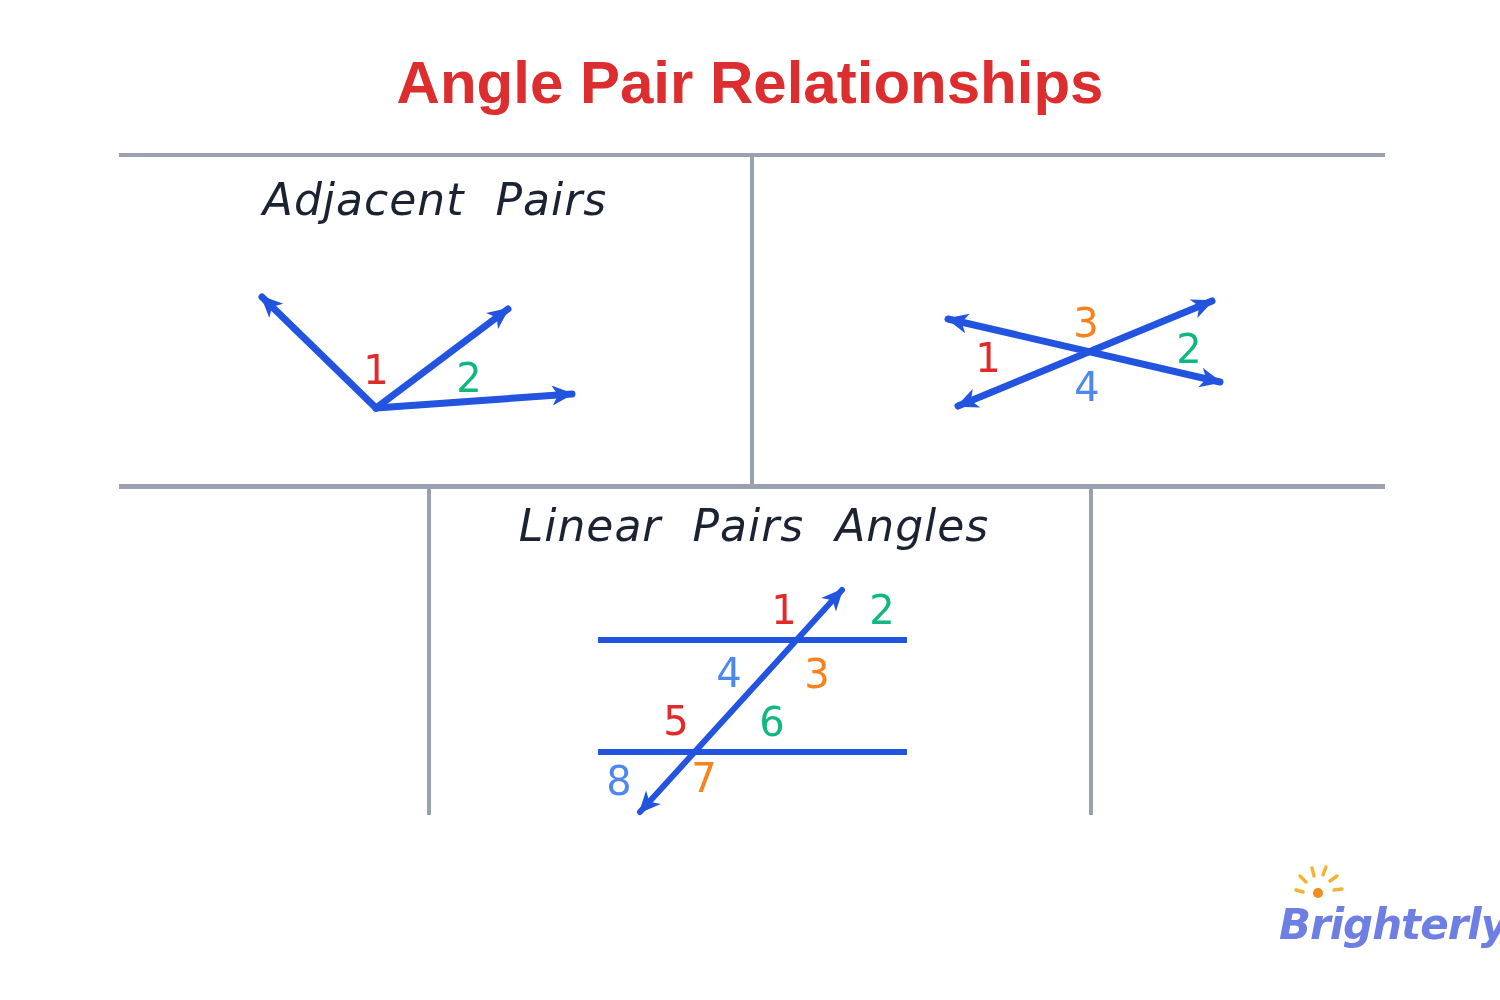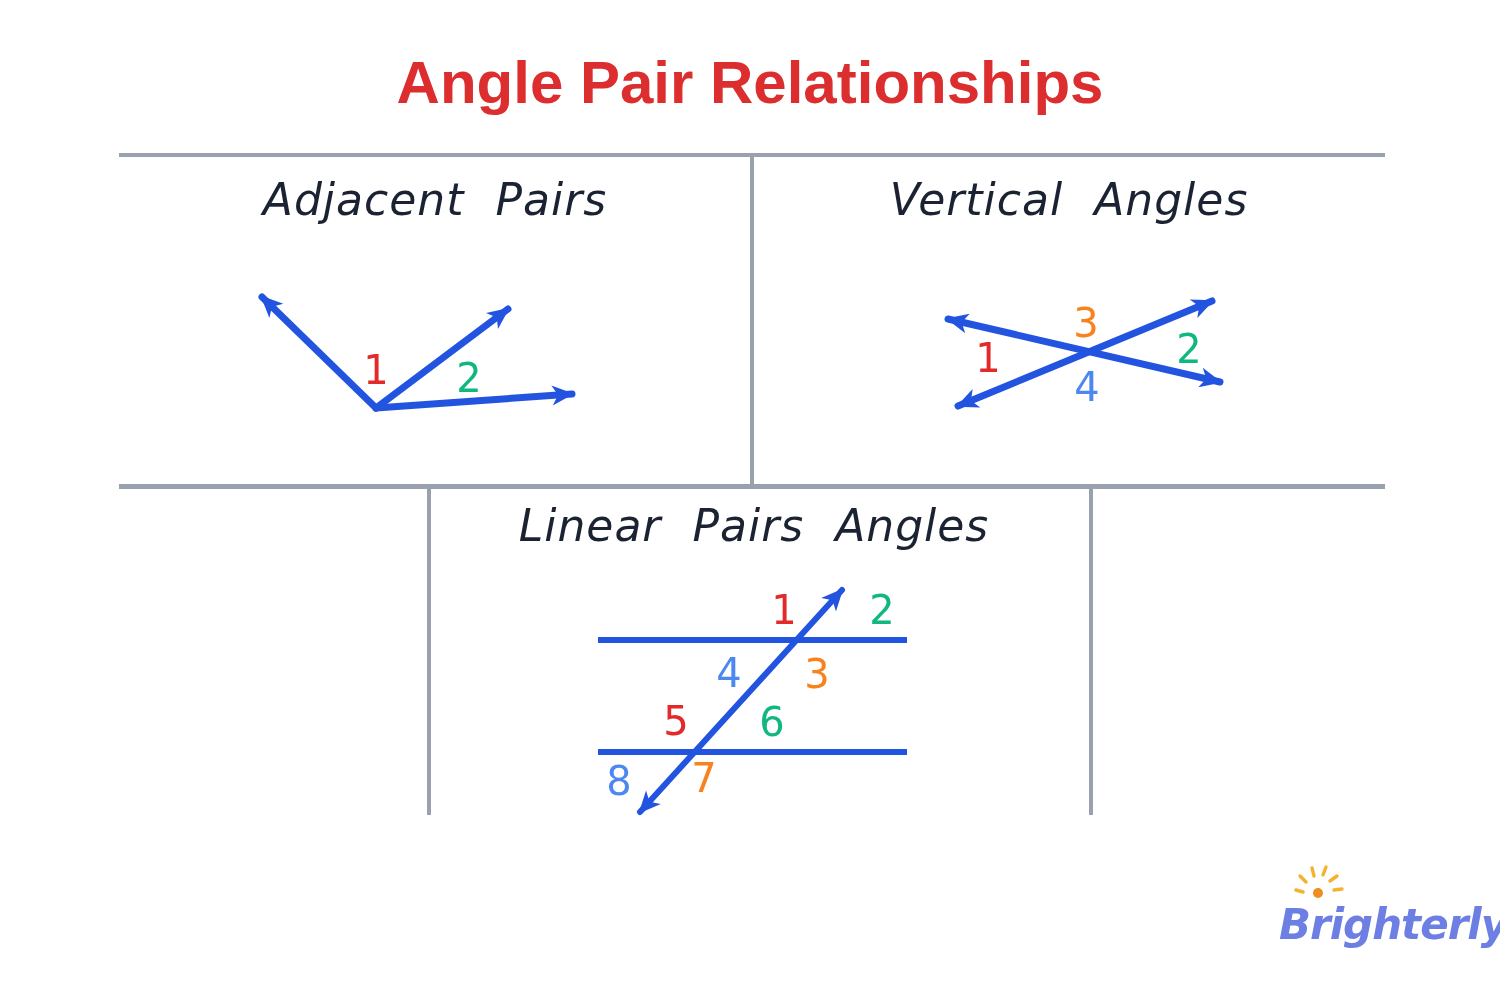--- a/index.html
+++ b/index.html
@@ -109,21 +109,20 @@
 
   <div class="page-title">Angle Pair Relationships</div>
 
   <div class="divider d-h1"></div>
   <div class="divider d-vmid"></div>
   <div class="divider d-h2"></div>
   <div class="divider d-vleft"></div>
   <div class="divider d-vright"></div>
 
   <div class="section-title st-adjacent">Adjacent Pairs</div>
-  <div class="section-title st-vertical">Vertical Angles</div>
   <div class="section-title st-linear">Linear Pairs Angles</div>
 
   <svg class="diagram-svg" viewBox="0 0 1500 1000" xmlns="http://www.w3.org/2000/svg">
     <defs>
       <marker id="arw" markerUnits="userSpaceOnUse" markerWidth="28" markerHeight="28" refX="22" refY="13" orient="auto-start-reverse">
         <path d="M2,3 L24,13 L2,23 L8,13 Z" fill="#2254e0"></path>
       </marker>
     </defs>
 
     <g stroke="#2254e0" stroke-width="7" fill="none" stroke-linecap="round">

